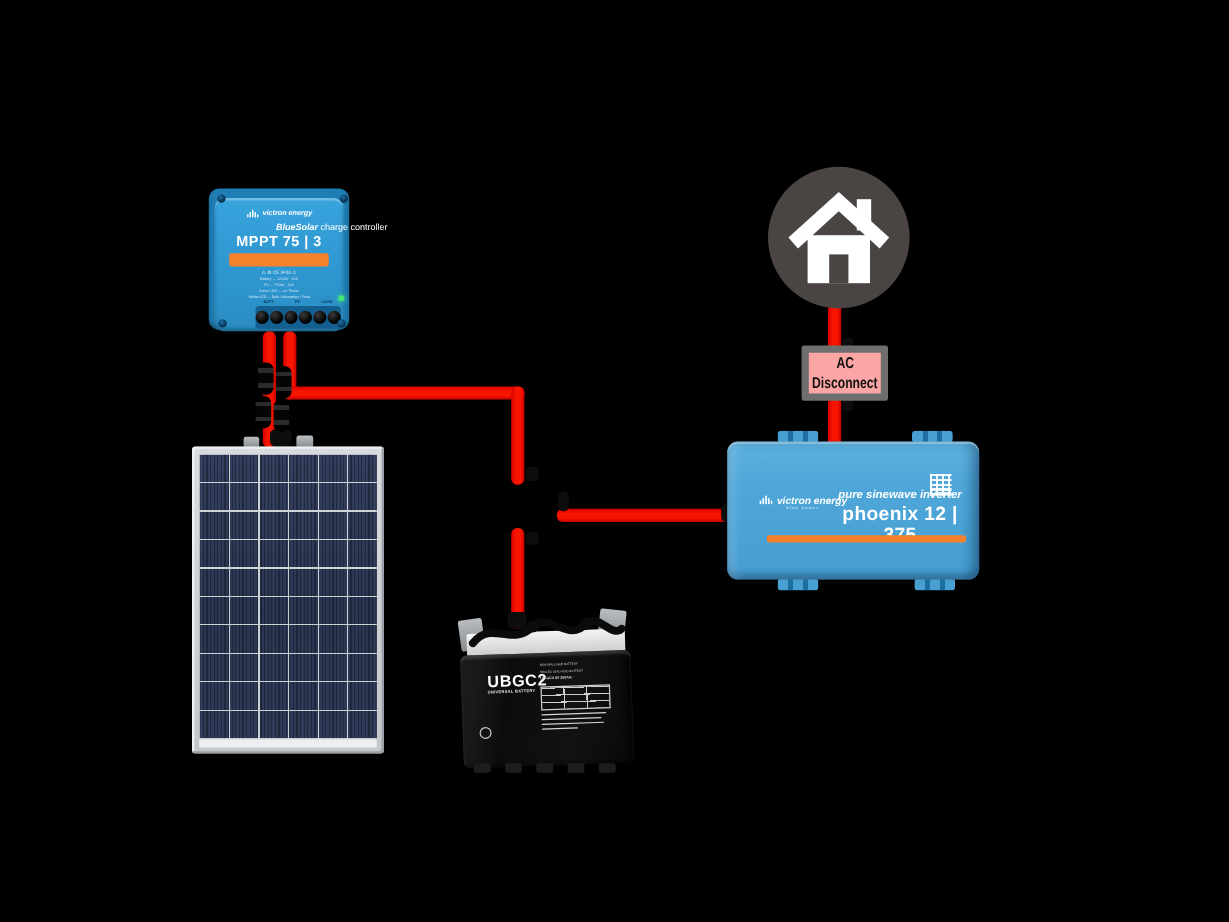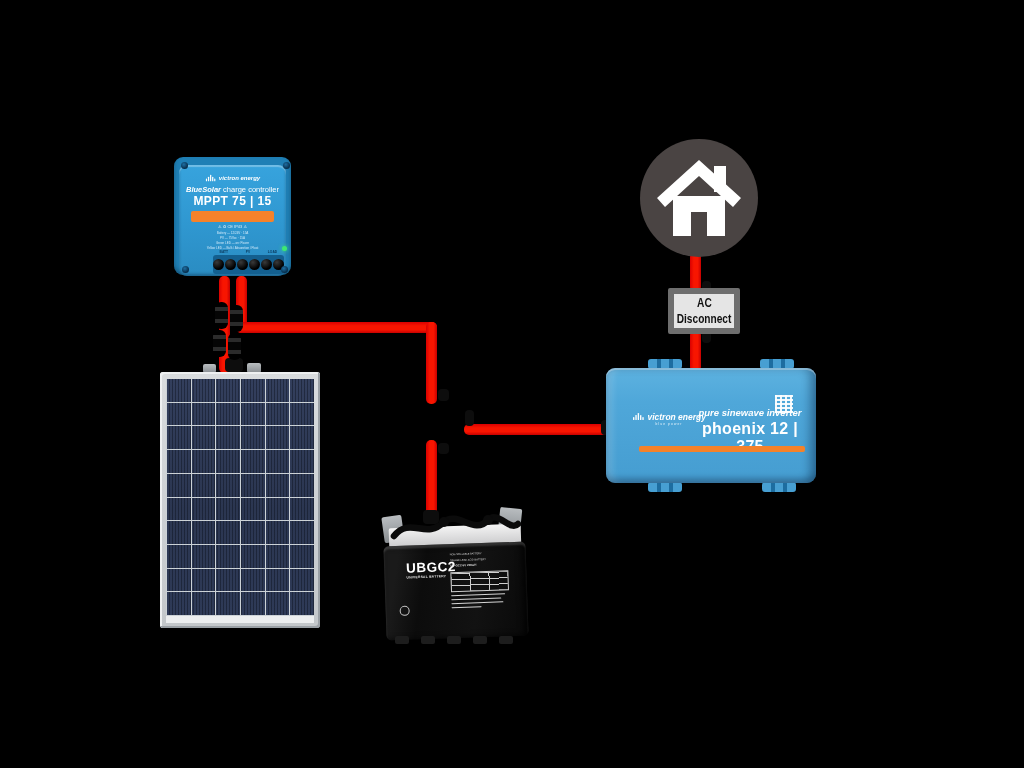--- a/index.html
+++ b/index.html
@@ -22,40 +22,40 @@
       repeating-linear-gradient(0deg,#ccd2d6 0 1px,transparent 1px 23.7px),
       repeating-linear-gradient(90deg,rgba(5,9,18,.38) 0 1px,transparent 1px 3px),
       linear-gradient(180deg,#333f5d 0%,#2b3651 55%,#2e3a57 100%);}
   .panel-bottomband{position:absolute;left:6px;right:6px;bottom:5px;height:7px;background:#eceeef;}
   
   .cc-back{background:#1f7fb5;border-radius:9px;box-shadow:inset 0 -3px 4px rgba(0,0,0,.3);}
   .cc-face{background:linear-gradient(180deg,#37a3dd 0%,#2f97d0 55%,#2a8cc2 100%);border-radius:8px;
            box-shadow:inset 0 2px 1px rgba(255,255,255,.3),inset 0 -2px 3px rgba(0,20,40,.35);}
   .cc-logo{position:absolute;left:0;top:9px;width:100%;display:flex;justify-content:center;align-items:center;gap:3px;}
   .cc-logo span{font-size:6px;font-weight:bold;font-style:italic;color:#fff;}
-  .cc-product{position:absolute;left:0;top:20px;width:100%;text-align:center;color:#fff;font-size:7.5px;}
+  .cc-product{position:absolute;left:0;top:20px;width:100%;text-align:center;color:#fff;font-size:7.5px;padding-left:44px;}
   .cc-product b{font-style:italic;}
   .cc-model{position:absolute;left:0;top:29px;width:100%;text-align:center;color:#fff;
             font-size:12px;font-weight:bold;letter-spacing:.4px;}
   .cc-stripe{position:absolute;left:12px;top:46px;width:83px;height:11px;background:#f5822a;border-radius:2px;}
   .cc-cert{position:absolute;left:0;top:59px;width:150%;transform:scale(.667);transform-origin:0 0;
            text-align:center;font-size:6px;color:#d9eefb;}
   .cc-specs{position:absolute;left:0;top:66px;width:200%;transform:scale(.5);transform-origin:0 0;
             text-align:center;font-size:6px;line-height:1.6;color:#cfe9fa;}
   .cc-termlabels{position:absolute;left:34px;top:83.5px;width:71px;display:flex;justify-content:space-between;
             padding:0 3px;box-sizing:border-box;}
   .cc-termlabels span{font-size:6px;transform:scale(.55);transform-origin:center;font-weight:bold;color:#0b3a5e;}
   .cc-strip{position:absolute;left:34px;top:90px;width:71px;height:19px;background:#135f8f;border-radius:3px;
             display:flex;justify-content:space-around;align-items:center;}
   .cc-term{width:11px;height:11px;border-radius:50%;background:radial-gradient(circle at 35% 30%,#3a3a3a,#000 65%);}
   .screw{position:absolute;width:7px;height:7px;border-radius:50%;
          background:radial-gradient(circle at 40% 35%,#1d6ea3,#072c49 70%);}
   .led{position:absolute;width:5px;height:5px;border-radius:50%;background:#3ee873;box-shadow:0 0 4px #3ee873;}
   
-  .labelbox{position:absolute;background:#e5e5e5;border:6px solid #6e6e6e;box-sizing:border-box;border-radius:2px;
+  .labelbox{position:absolute;background:#fca5a5;border:6px solid #6e6e6e;box-sizing:border-box;border-radius:2px;
             display:flex;flex-direction:column;justify-content:center;align-items:center;}
   .labelbox .ln{font-size:13px;font-weight:bold;color:#111;transform:scaleX(.78);white-space:nowrap;line-height:1.2;}
   
   .batt-band{background:linear-gradient(180deg,#f4f4f4,#c2c2c4);border-radius:2px;transform:rotate(-2deg);}
   .batt-body{background:linear-gradient(100deg,#1a1a1a 0 10%,#0c0c0c 28%,#121212 65%,#090909 100%);
              border-radius:5px;transform:rotate(-2deg);
              box-shadow:inset 0 3px 2px rgba(255,255,255,.16),inset -4px 0 6px rgba(0,0,0,.8);}
   .batt-model{position:absolute;left:22px;top:15px;color:#fff;font-size:13.5px;font-weight:bold;letter-spacing:.5px;}
   .batt-brand{position:absolute;left:22px;top:30px;width:200%;font-size:6px;font-weight:bold;color:#e8e8e8;
               transform:scale(.55);transform-origin:0 0;letter-spacing:.5px;}
@@ -133,21 +133,21 @@
             <rect x="15.5" y="5" width="2.6" height="10" rx="1.2"></rect>
             <rect x="20" y="9" width="2.6" height="6" rx="1.2"></rect>
           </g>
         </svg>
       <span>victron energy</span>
     </div>
     <div class="cc-product">
       <b>BlueSolar</b>
       <span>charge controller</span>
     </div>
-    <div class="cc-model">MPPT 75 | 15</div>
+    <div class="cc-model">MPPT 75 | 3</div>
     <div class="cc-stripe"></div>
     <div class="cc-cert">⚠ ♻ CE IP43 ⚠</div>
     <div class="cc-specs">
       <div>Battery — 12/24V · 15A</div>
       <div>PV — 75Voc · 15A</div>
       <div>Green LED — on: Power</div>
       <div>Yellow LED — Bulk / Absorption / Float</div>
     </div>
     <div class="cc-termlabels">
       <span>BATT</span>

